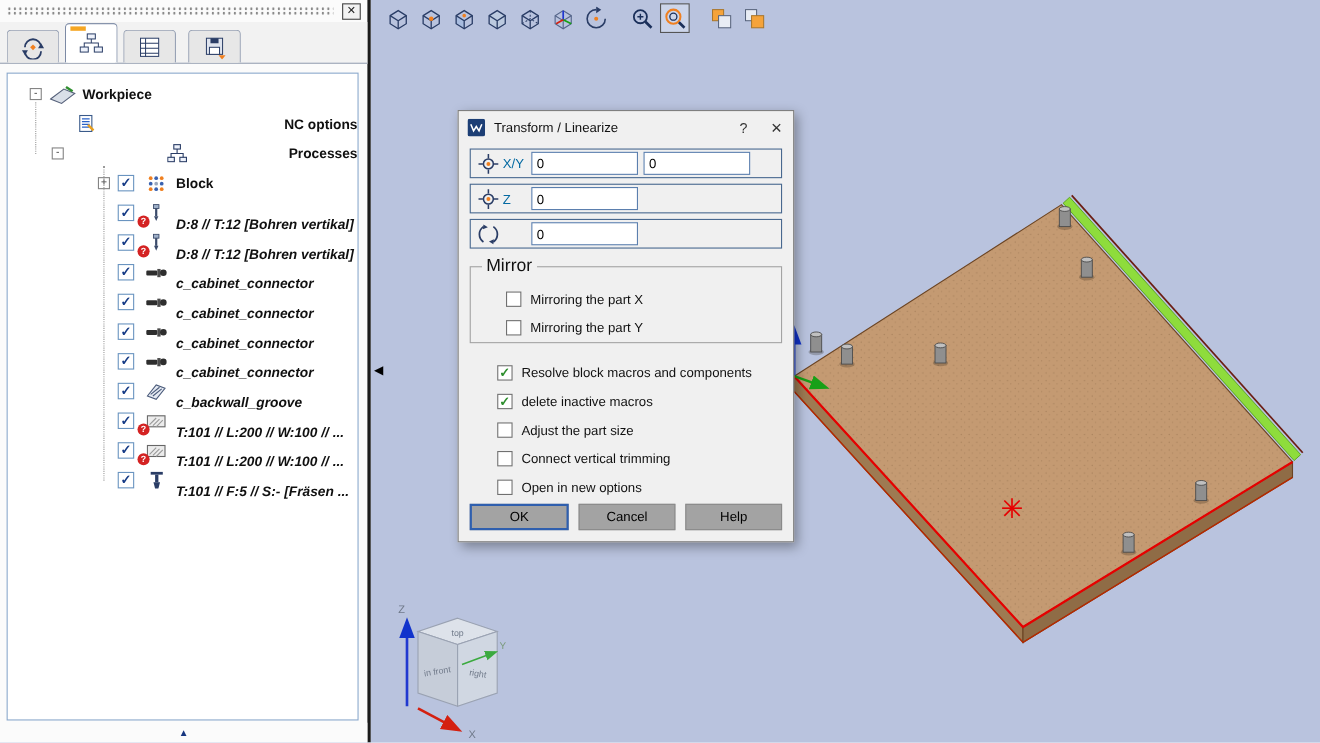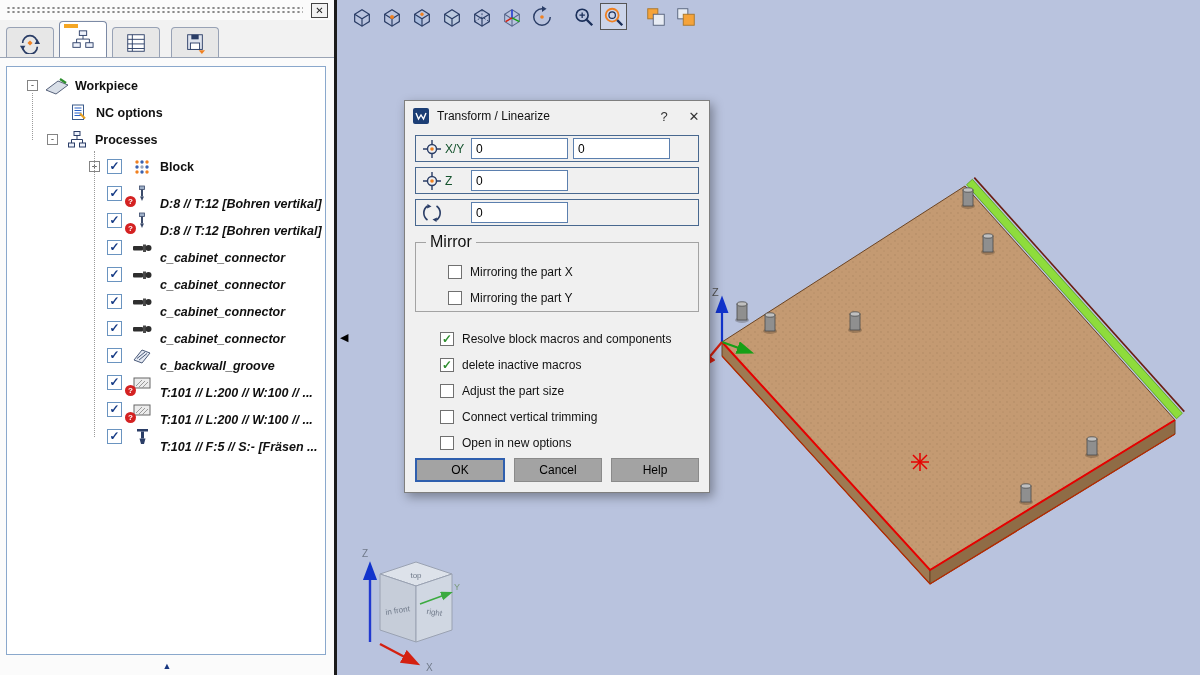--- a/index.html
+++ b/index.html
@@ -24,21 +24,21 @@
     justify-content: center; position: relative; }
   .tab.selected { height: 36px; background: #ffffff; border-color: #7c8aa5; }
   .tab.selected::before { content: ""; position: absolute; top: 2px; left: 4px;
     width: 14px; height: 4px; background: #f5a623; }
   .tab4 { margin-left: 6px; }
 
   .tree-box { position: absolute; left: 6px; top: 66px; right: 8px; bottom: 20px;
     border: 1px solid #8aa8cc; background: #fff; padding-top: 5px; overflow: hidden; }
   .tree-row { height: 27px; display: flex; align-items: center; white-space: nowrap; }
   .lv0 { padding-left: 20px; }
-  .lv1 { padding-left: 59px; } .lv1.has-exp { padding-left: 40px; }
+  .lv1 { padding-left: 59px; justify-content: space-between; } .lv1.has-exp { padding-left: 40px; }
   .lv2 { padding-left: 100px; } .lv2.has-exp { padding-left: 82px; }
   .expander { width: 11px; height: 11px; border: 1px solid #848484; background: #fff;
     color: #333; font-size: 9px; line-height: 9px; text-align: center; margin-right: 7px;
     flex: none; font-family: "DejaVu Sans Mono", monospace; }
   .cb { width: 15px; height: 15px; border: 1px solid #6a94c0; background: #fff;
     margin-right: 8px; display: flex; align-items: center; justify-content: center; flex: none; }
   .cb .chk { color: #153a85; font-size: 12px; font-weight: bold; line-height: 1; margin-top: -1px; }
   .ticon { width: 24px; height: 18px; margin-right: 6px; position: relative; flex: none;
     display: flex; align-items: center; justify-content: center; }
   .badge { position: absolute; left: -5px; bottom: -4px; width: 11px; height: 11px;
@@ -58,31 +58,31 @@
   .viewport { position: absolute; left: 340px; top: 0; right: 0; bottom: 0; }
   .vp-toolbar { position: absolute; top: 3px; left: 8px; display: flex; align-items: center;
     gap: 3px; z-index: 4; }
   .vp-btn { width: 27px; height: 27px; display: flex; align-items: center; justify-content: center;
     border: 1px solid transparent; }
   .vp-btn.selected { border-color: #555; background: #ccd5ea; }
   .vp-sep { width: 9px; }
   .scene { position: absolute; inset: 0; }
 
   
-  .dialog { position: absolute; left: 404px; top: 100px; width: 306px; background: #f0f0f0;
+  .dialog { position: absolute; left: 416px; top: 100px; width: 306px; background: #f0f0f0;
     border: 1px solid #7f7f7f; box-shadow: 3px 4px 10px rgba(0,0,0,0.35); z-index: 10; }
   .dlg-title { display: flex; align-items: center; height: 30px; padding-left: 8px; }
   .dlg-title-text { flex: 1; margin-left: 8px; font-size: 12px; color: #111; }
   .dlg-btn { width: 30px; height: 30px; display: flex; align-items: center;
     justify-content: center; font-size: 13px; color: #333; }
   .dlg-body { padding: 4px 10px 10px; }
   .ctl-row { border: 1px solid #48688f; height: 27px; display: flex; align-items: center;
     padding: 0 3px; margin-bottom: 5px; }
   .ctl-icon { width: 26px; display: flex; justify-content: center; flex: none; }
-  .ctl-label { width: 26px; font-size: 12px; color: #14532d; flex: none; }
+  .ctl-label { width: 26px; font-size: 12px; color: #0369a1; flex: none; }
   .ctl-input { width: 97px; height: 21px; border: 1px solid #5b7fae; background: #fff;
     font-size: 12px; padding: 0 4px; margin-right: 5px; font-family: inherit; }
   fieldset.mirror { border: 1px solid #a3a3a3; margin: 7px 0 8px; padding: 2px 10px 6px; }
   fieldset.mirror legend { font-size: 16px; padding: 0 4px; color: #111; }
   .opt-row { display: flex; align-items: flex-end; height: 26px; gap: 8px; margin-left: 22px; }
   .opt-box { width: 14px; height: 14px; border: 1px solid #707070; background: #fff;
     display: flex; align-items: center; justify-content: center; flex: none; }
   .opt-box .chk { color: #2f8f2f; font-weight: bold; font-size: 12px; line-height: 1; }
   .opt-label { font-size: 12px; color: #111; }
   .opts { padding-left: 3px; }

